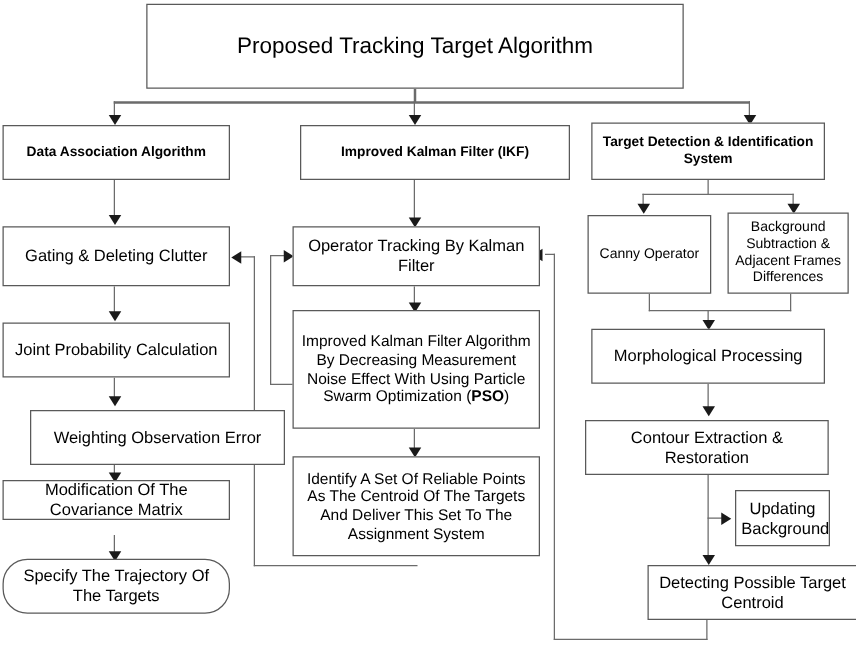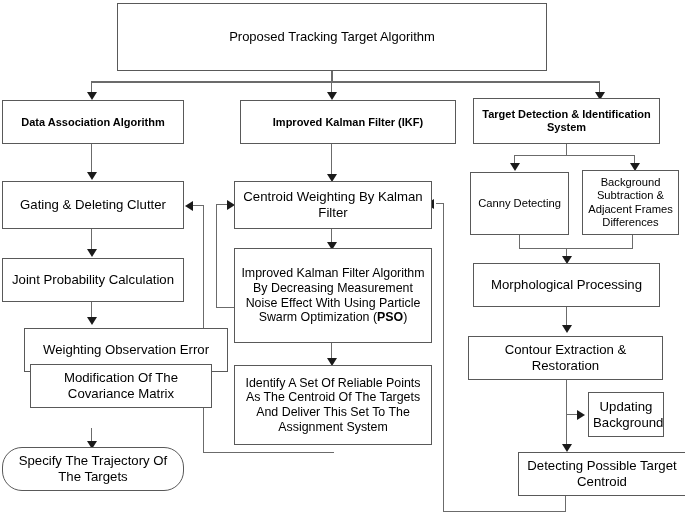--- a/index.html
+++ b/index.html
@@ -24,21 +24,21 @@
     display:flex;
     align-items:center;
     justify-content:center;
     text-align:center;
     color:#000000;
     line-height:1.18;
     padding:1px 4px;
     z-index:3;
   }
   .node .txt{display:block;width:100%;}
-  .n-title{font-size:13px;font-weight:400;}
+  .n-title{font-size:18px;font-weight:400;}
   .n-head{font-size:11px;font-weight:700;}
   .n-body{font-size:13.2px;font-weight:400;}
   .n-small{font-size:11.2px;font-weight:400;}
   .n-mid{font-size:12.4px;font-weight:400;}
   b.bold{font-weight:700;}
 
   
   .ln{
     position:absolute;
     background:#6b6b6b;
@@ -118,36 +118,36 @@
   <div class="ln v" style="left:91px;top:302px;height:19px;"></div>
   <div class="ar down" style="left:87px;top:317px;"></div>
 
   <div class="node n-body" style="left:2px;top:328px;width:204px;height:44px;margin-left:22px;">
     <span class="txt">Weighting Observation Error</span>
   </div>
 
   <div class="ln v" style="left:91px;top:365px;height:17px;"></div>
   <div class="ar down" style="left:87px;top:378px;"></div>
 
-  <div class="node n-body" style="left:2px;top:364px;width:182px;height:44px;margin-left:28px;">
+  <div class="node n-body" style="left:2px;top:384px;width:182px;height:32px;">
     <span class="txt">Modification Of The Covariance Matrix</span>
   </div>
 
   <div class="ln v" style="left:91px;top:428px;height:17px;"></div>
   <div class="ar down" style="left:87px;top:441px;"></div>
 
   <div class="node n-body" style="left:2px;top:447px;width:182px;height:44px;border-radius:20px;">
     <span class="txt">Specify The Trajectory Of The Targets</span>
   </div>
 
   <div class="ln v" style="left:331px;top:144px;height:34px;"></div>
   <div class="ar down" style="left:327px;top:174px;"></div>
 
   <div class="node n-body" style="left:234px;top:181px;width:198px;height:48px;">
-    <span class="txt">Centroid Weighting By Kalman Filter</span>
+    <span class="txt">Operator Tracking By Kalman Filter</span>
   </div>
 
   <div class="ln v" style="left:331px;top:229px;height:17px;"></div>
   <div class="ar down" style="left:327px;top:242px;"></div>
 
   <div class="node n-mid" style="left:234px;top:248px;width:198px;height:95px;justify-content:flex-end;">
     <span class="txt">
       <span>Improved Kalman Filter Algorithm By Decreasing Measurement Noise Effect With Using  Particle Swarm Optimization (</span><b class="bold">PSO</b><span>)</span>
     </span>
   </div>
@@ -170,21 +170,21 @@
   <div class="ar left" style="left:185px;top:201px;"></div>
 
   <div class="ln v" style="left:566px;top:144px;height:12px;"></div>
   <div class="ln h" style="left:514px;top:155px;width:121px;"></div>
   <div class="ln v" style="left:514px;top:155px;height:10px;"></div>
   <div class="ln v" style="left:634px;top:155px;height:10px;"></div>
   <div class="ar down" style="left:510px;top:163px;"></div>
   <div class="ar down" style="left:630px;top:163px;"></div>
 
   <div class="node n-small" style="left:470px;top:172px;width:99px;height:63px;">
-    <span class="txt">Canny Detecting</span>
+    <span class="txt">Canny Operator</span>
   </div>
 
   <div class="node n-small" style="left:582px;top:170px;width:97px;height:65px;">
     <span class="txt">Background Subtraction &amp; Adjacent Frames Differences</span>
   </div>
 
   <div class="ln v" style="left:519px;top:235px;height:14px;"></div>
   <div class="ln v" style="left:632px;top:235px;height:14px;"></div>
   <div class="ln h" style="left:519px;top:248px;width:114px;"></div>
   <div class="ln v" style="left:566px;top:248px;height:12px;"></div>

